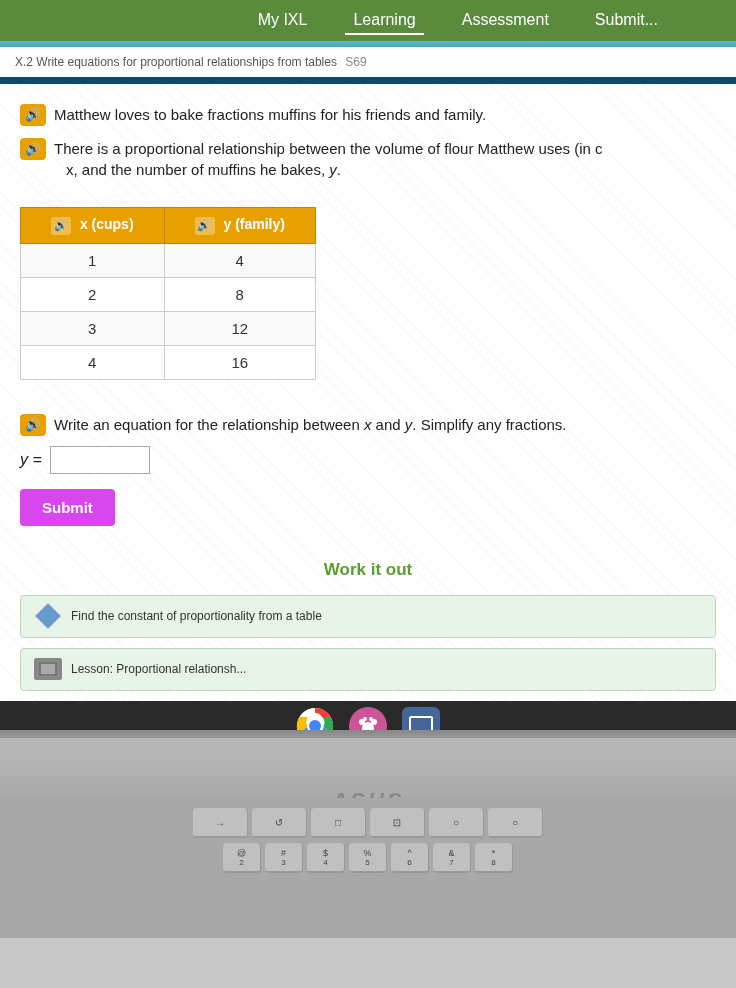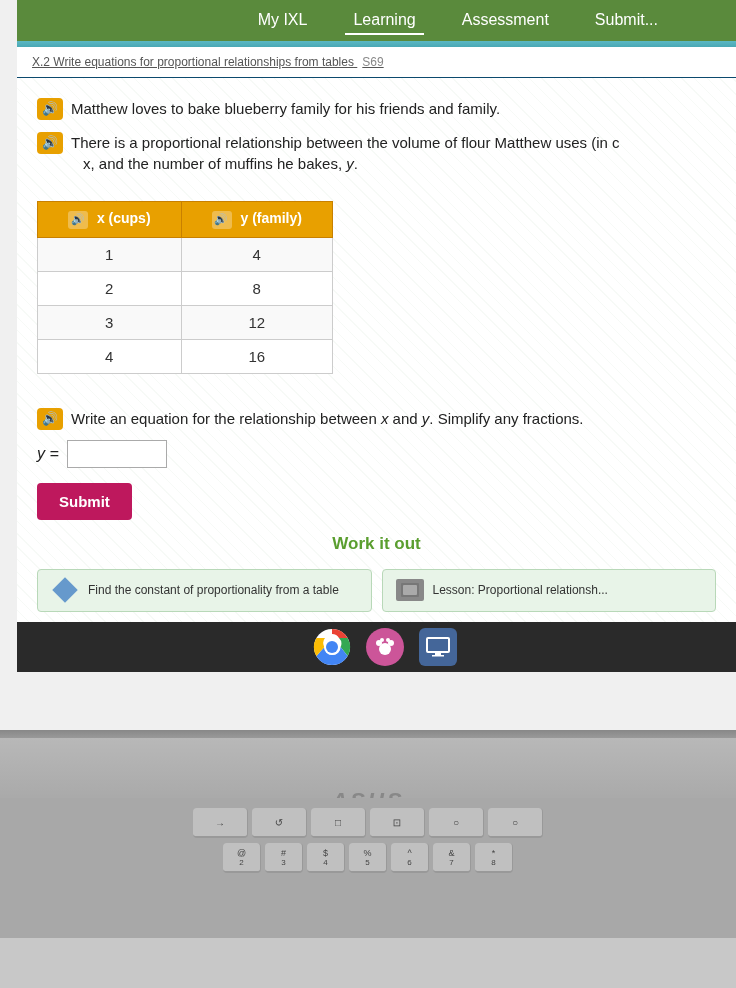--- a/index.html
+++ b/index.html
@@ -12,21 +12,20 @@
       position: relative;
     }
 
     
     .screen {
       width: 736px;
       height: 730px;
       background: #f0f0f0;
       position: relative;
       overflow: hidden;
-      padding-left: 17px;
     }
 
     
     .navbar {
       background: #5a8a3c;
       height: 41px;
       display: flex;
       align-items: center;
       padding: 0 10px;
       position: relative;
@@ -56,22 +55,21 @@
       height: 6px;
       width: 100%;
     }
 
     
     .breadcrumb {
       background: white;
       padding: 8px 15px;
       font-size: 12px;
       color: #555;
-      border-bottom: 1px solid #0c4a6e;
-      text-decoration: underline;
+      border-bottom: 7px solid #0c4a6e;
     }
     .breadcrumb span.skill-code {
       color: #888;
       margin-left: 5px;
     }
 
     
     .content {
       background: white;
       padding: 20px 20px 10px 20px;
@@ -184,29 +182,29 @@
       width: 100px;
       height: 28px;
       margin-left: 8px;
       font-size: 15px;
       padding: 2px 5px;
       outline: none;
     }
 
     
     .submit-btn {
-      background: #be185d;
+      background: #d946ef;
       color: white;
       border: none;
       padding: 10px 22px;
       font-size: 15px;
       font-weight: bold;
       border-radius: 4px;
       cursor: pointer;
-      margin-bottom: 4px;
+      margin-bottom: 24px;
     }
 
     
     .work-it-out {
       text-align: center;
       margin: 10px 0 15px 0;
     }
     .work-it-out-title {
       color: #5a9e2f;
       font-size: 17px;
@@ -216,20 +214,21 @@
     .work-it-out-sub {
       font-size: 14px;
       color: #555;
     }
 
     
     .help-links {
       display: flex;
       gap: 10px;
       margin-top: 10px;
+      flex-direction: column;
     }
     .help-link {
       display: flex;
       align-items: center;
       background: #e8f4e8;
       border: 1px solid #b8d8b8;
       border-radius: 4px;
       padding: 8px 12px;
       flex: 1;
       cursor: pointer;
@@ -362,21 +361,21 @@
   <div class="breadcrumb">
     <span>X.2 Write equations for proportional relationships from tables</span>
     <span class="skill-code">S69</span>
   </div>
 
   <div class="content">
 
     
     <div class="problem-line">
       <span class="speaker-icon">🔊</span>
-      <span>Matthew loves to bake blueberry family for his friends and family.</span>
+      <span>Matthew loves to bake fractions muffins for his friends and family.</span>
     </div>
 
     
     <div class="problem-line">
       <span class="speaker-icon">🔊</span>
       <span>There is a proportional relationship between the volume of flour Matthew uses (in c<br>
         <span style="margin-left:12px">x, and the number of muffins he bakes, <span class="italic">y</span>.</span>
       </span>
     </div>
 

